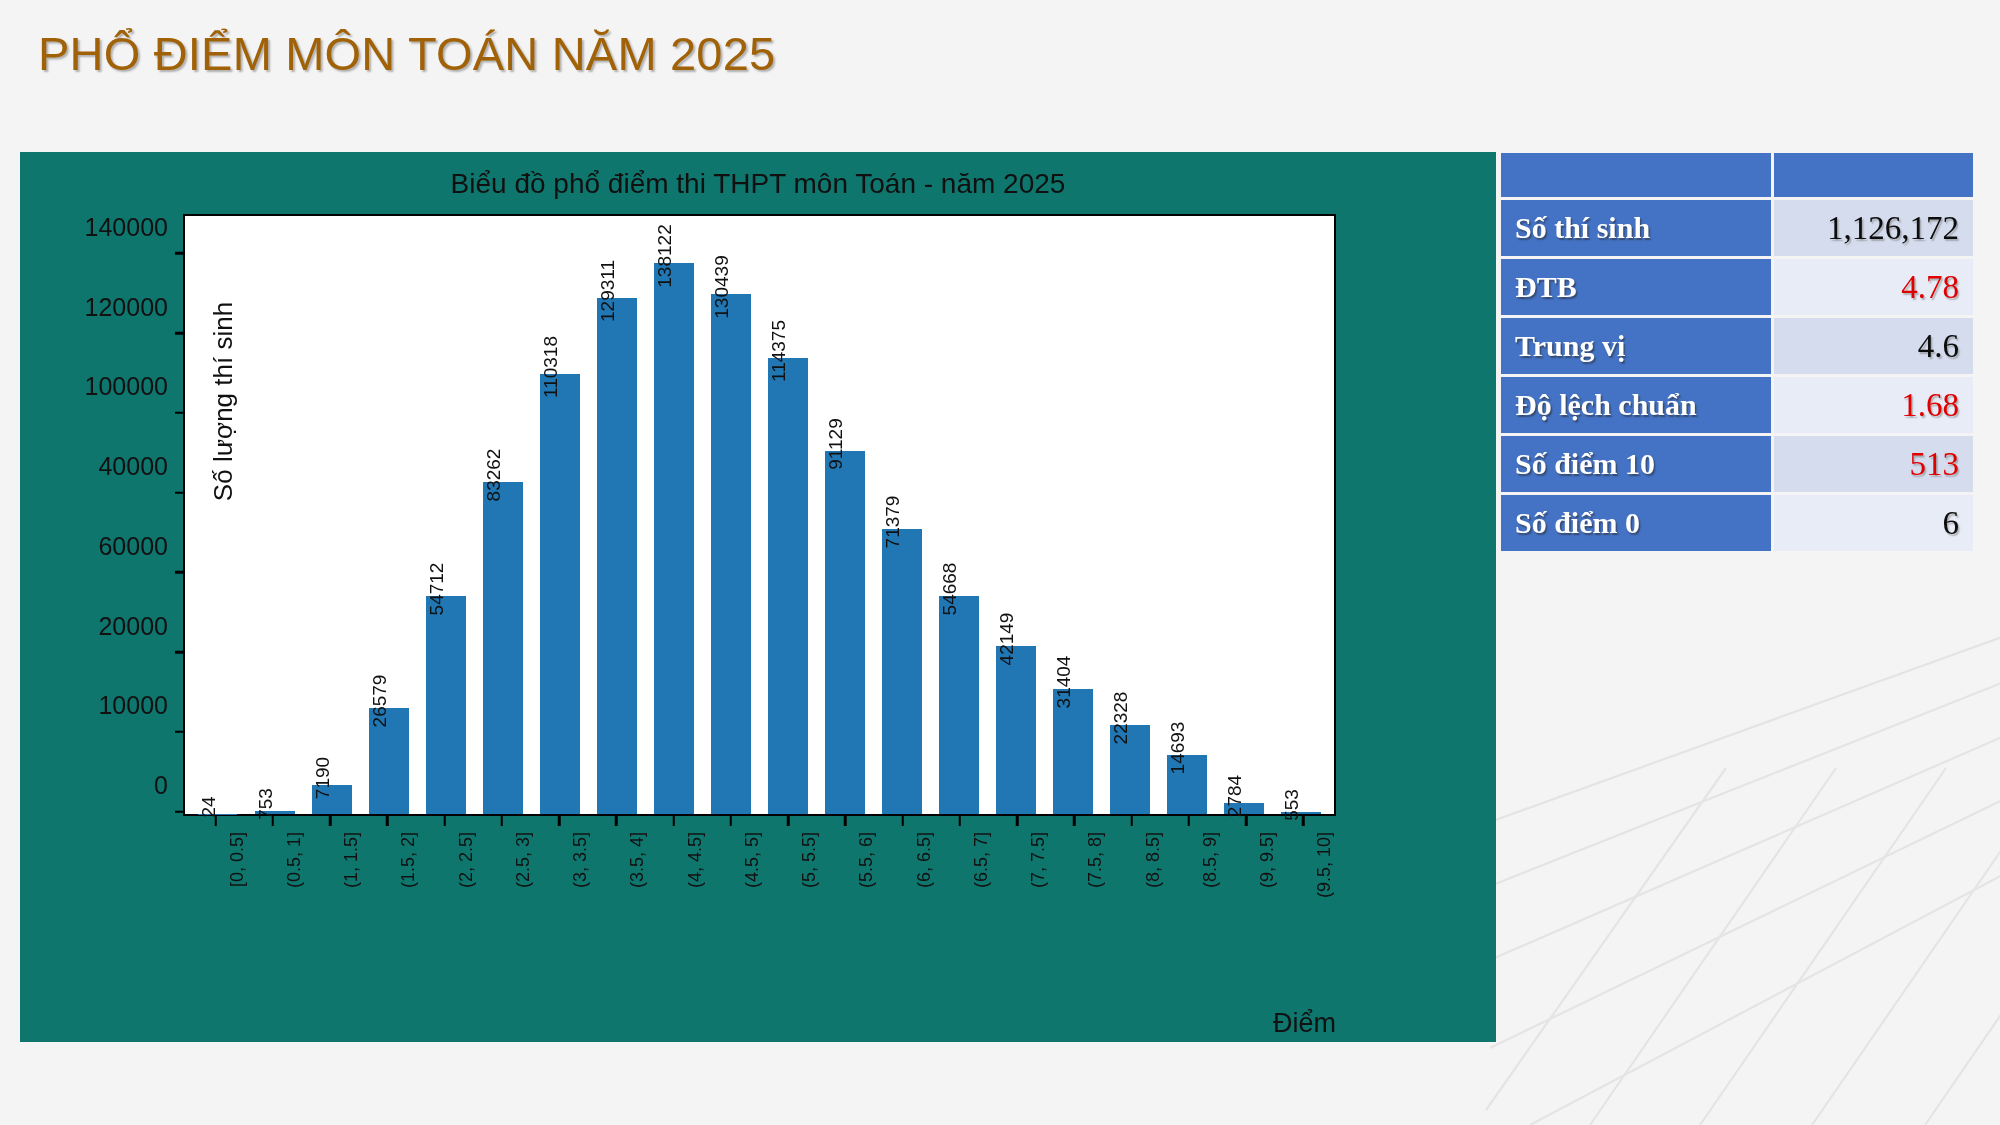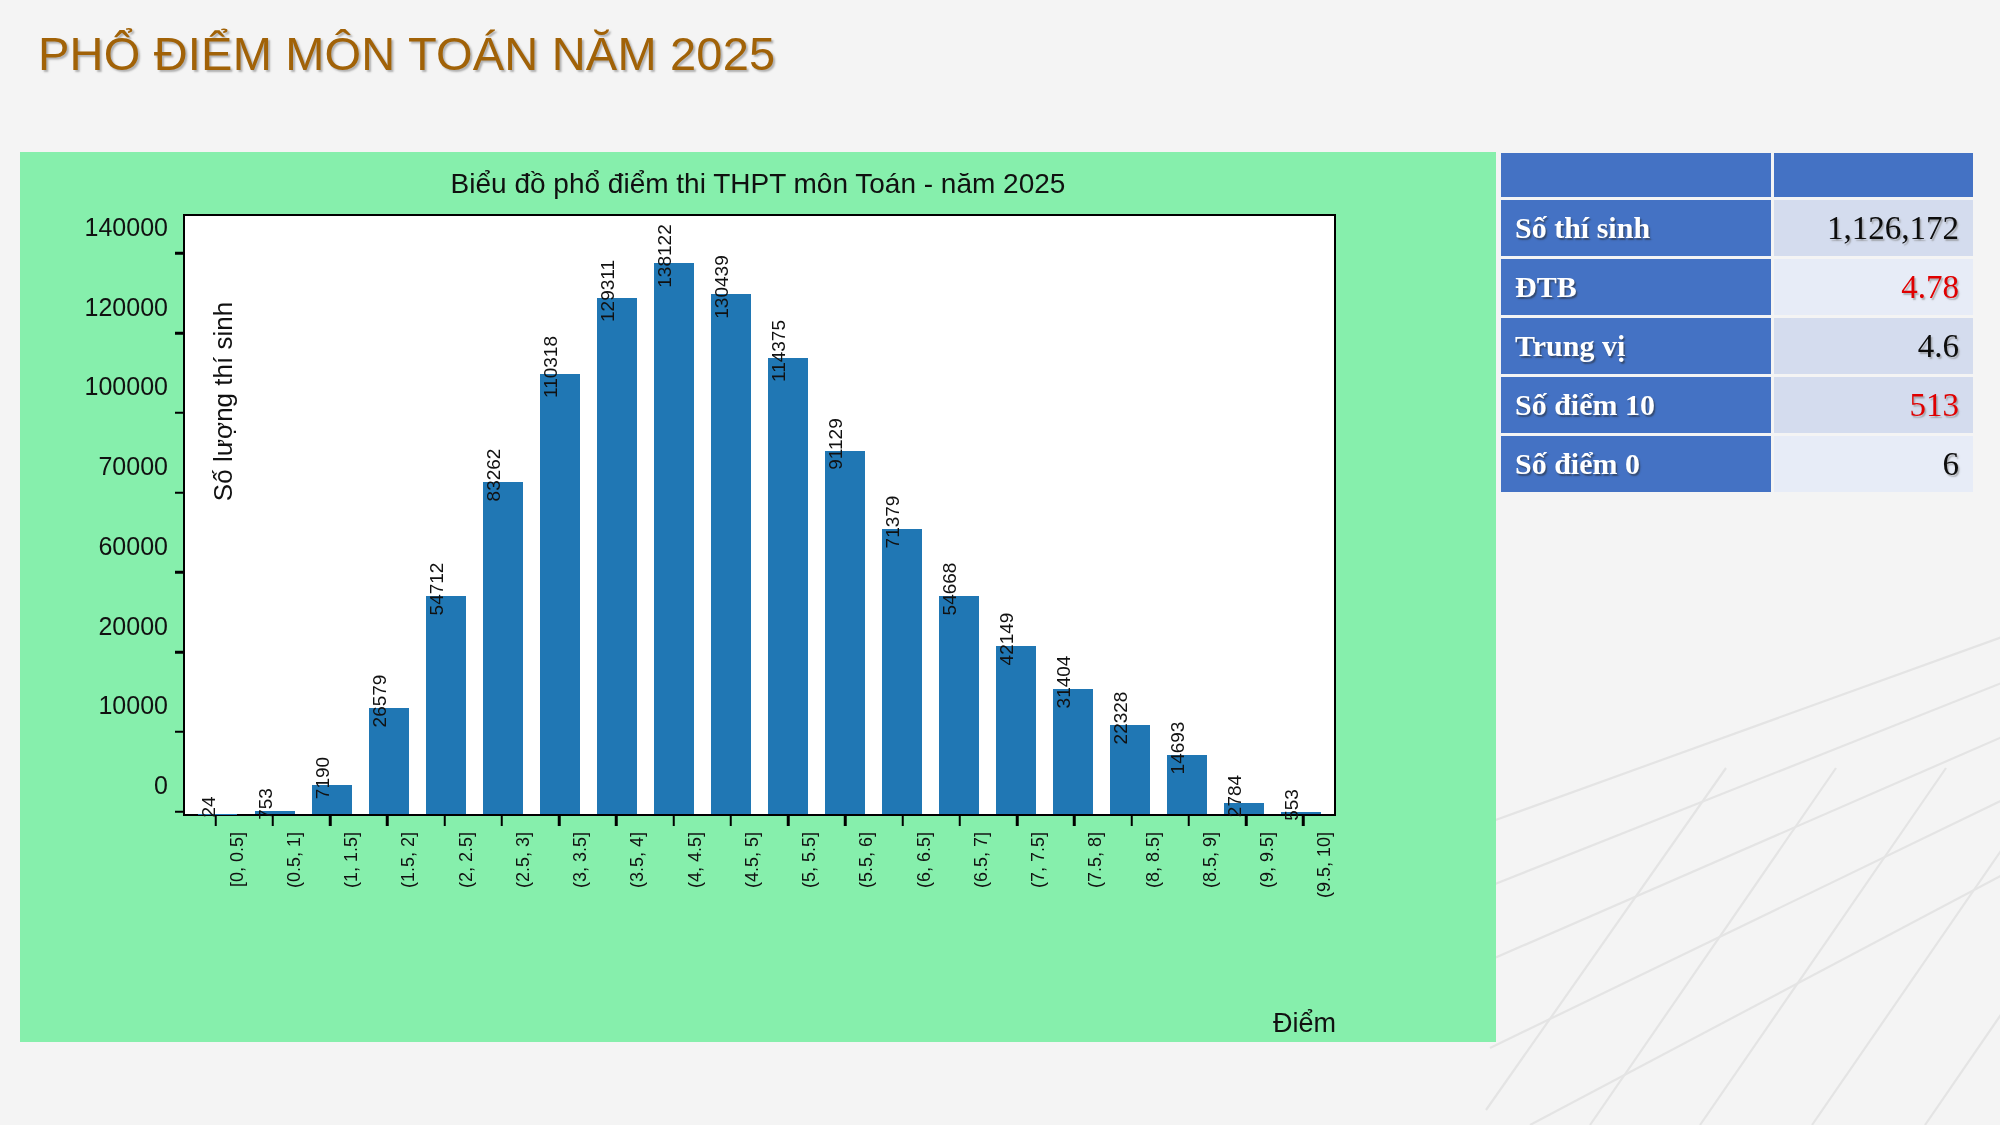--- a/index.html
+++ b/index.html
@@ -39,21 +39,21 @@
     z-index: 4;
   }
 
   
   #chart-panel {
     position: absolute;
     left: 20px;
     top: 152px;
     width: 1476px;
     height: 890px;
-    background: #86efac;
+    background: #0f766e;
     z-index: 2;
   }
 
   #chart-title {
     position: absolute;
     left: 0; right: 0;
     top: 16px;
     text-align: center;
     font-size: 28px;
     color: #101010;
@@ -255,21 +255,21 @@
     <div id="ylabel">Số lượng thí sinh</div>
     <div id="yaxis">
         <div class="ytick" style="bottom: 0%;">0</div>
         <div class="ytick-mark" style="bottom: 0%;"></div>
         <div class="ytick" style="bottom: 13.3333%;">10000</div>
         <div class="ytick-mark" style="bottom: 13.3333%;"></div>
         <div class="ytick" style="bottom: 26.6667%;">20000</div>
         <div class="ytick-mark" style="bottom: 26.6667%;"></div>
         <div class="ytick" style="bottom: 40%;">60000</div>
         <div class="ytick-mark" style="bottom: 40%;"></div>
-        <div class="ytick" style="bottom: 53.3333%;">70000</div>
+        <div class="ytick" style="bottom: 53.3333%;">40000</div>
         <div class="ytick-mark" style="bottom: 53.3333%;"></div>
         <div class="ytick" style="bottom: 66.6667%;">100000</div>
         <div class="ytick-mark" style="bottom: 66.6667%;"></div>
         <div class="ytick" style="bottom: 80%;">120000</div>
         <div class="ytick-mark" style="bottom: 80%;"></div>
         <div class="ytick" style="bottom: 93.3333%;">140000</div>
         <div class="ytick-mark" style="bottom: 93.3333%;"></div>
       </div>
     <div id="bars">
         <div class="bar-slot">
@@ -472,20 +472,24 @@
       </tr>
       <tr>
         <td class="stat-label">ĐTB</td>
         <td class="stat-value shade-b red">4.78</td>
       </tr>
       <tr>
         <td class="stat-label">Trung vị</td>
         <td class="stat-value shade-a black">4.6</td>
       </tr>
       <tr>
+        <td class="stat-label">Độ lệch chuẩn</td>
+        <td class="stat-value shade-b red">1.68</td>
+      </tr>
+      <tr>
         <td class="stat-label">Số điểm 10</td>
         <td class="stat-value shade-a red">513</td>
       </tr>
       <tr>
         <td class="stat-label">Số điểm 0</td>
         <td class="stat-value shade-b black">6</td>
       </tr>
     </tbody>
 </table>
 

